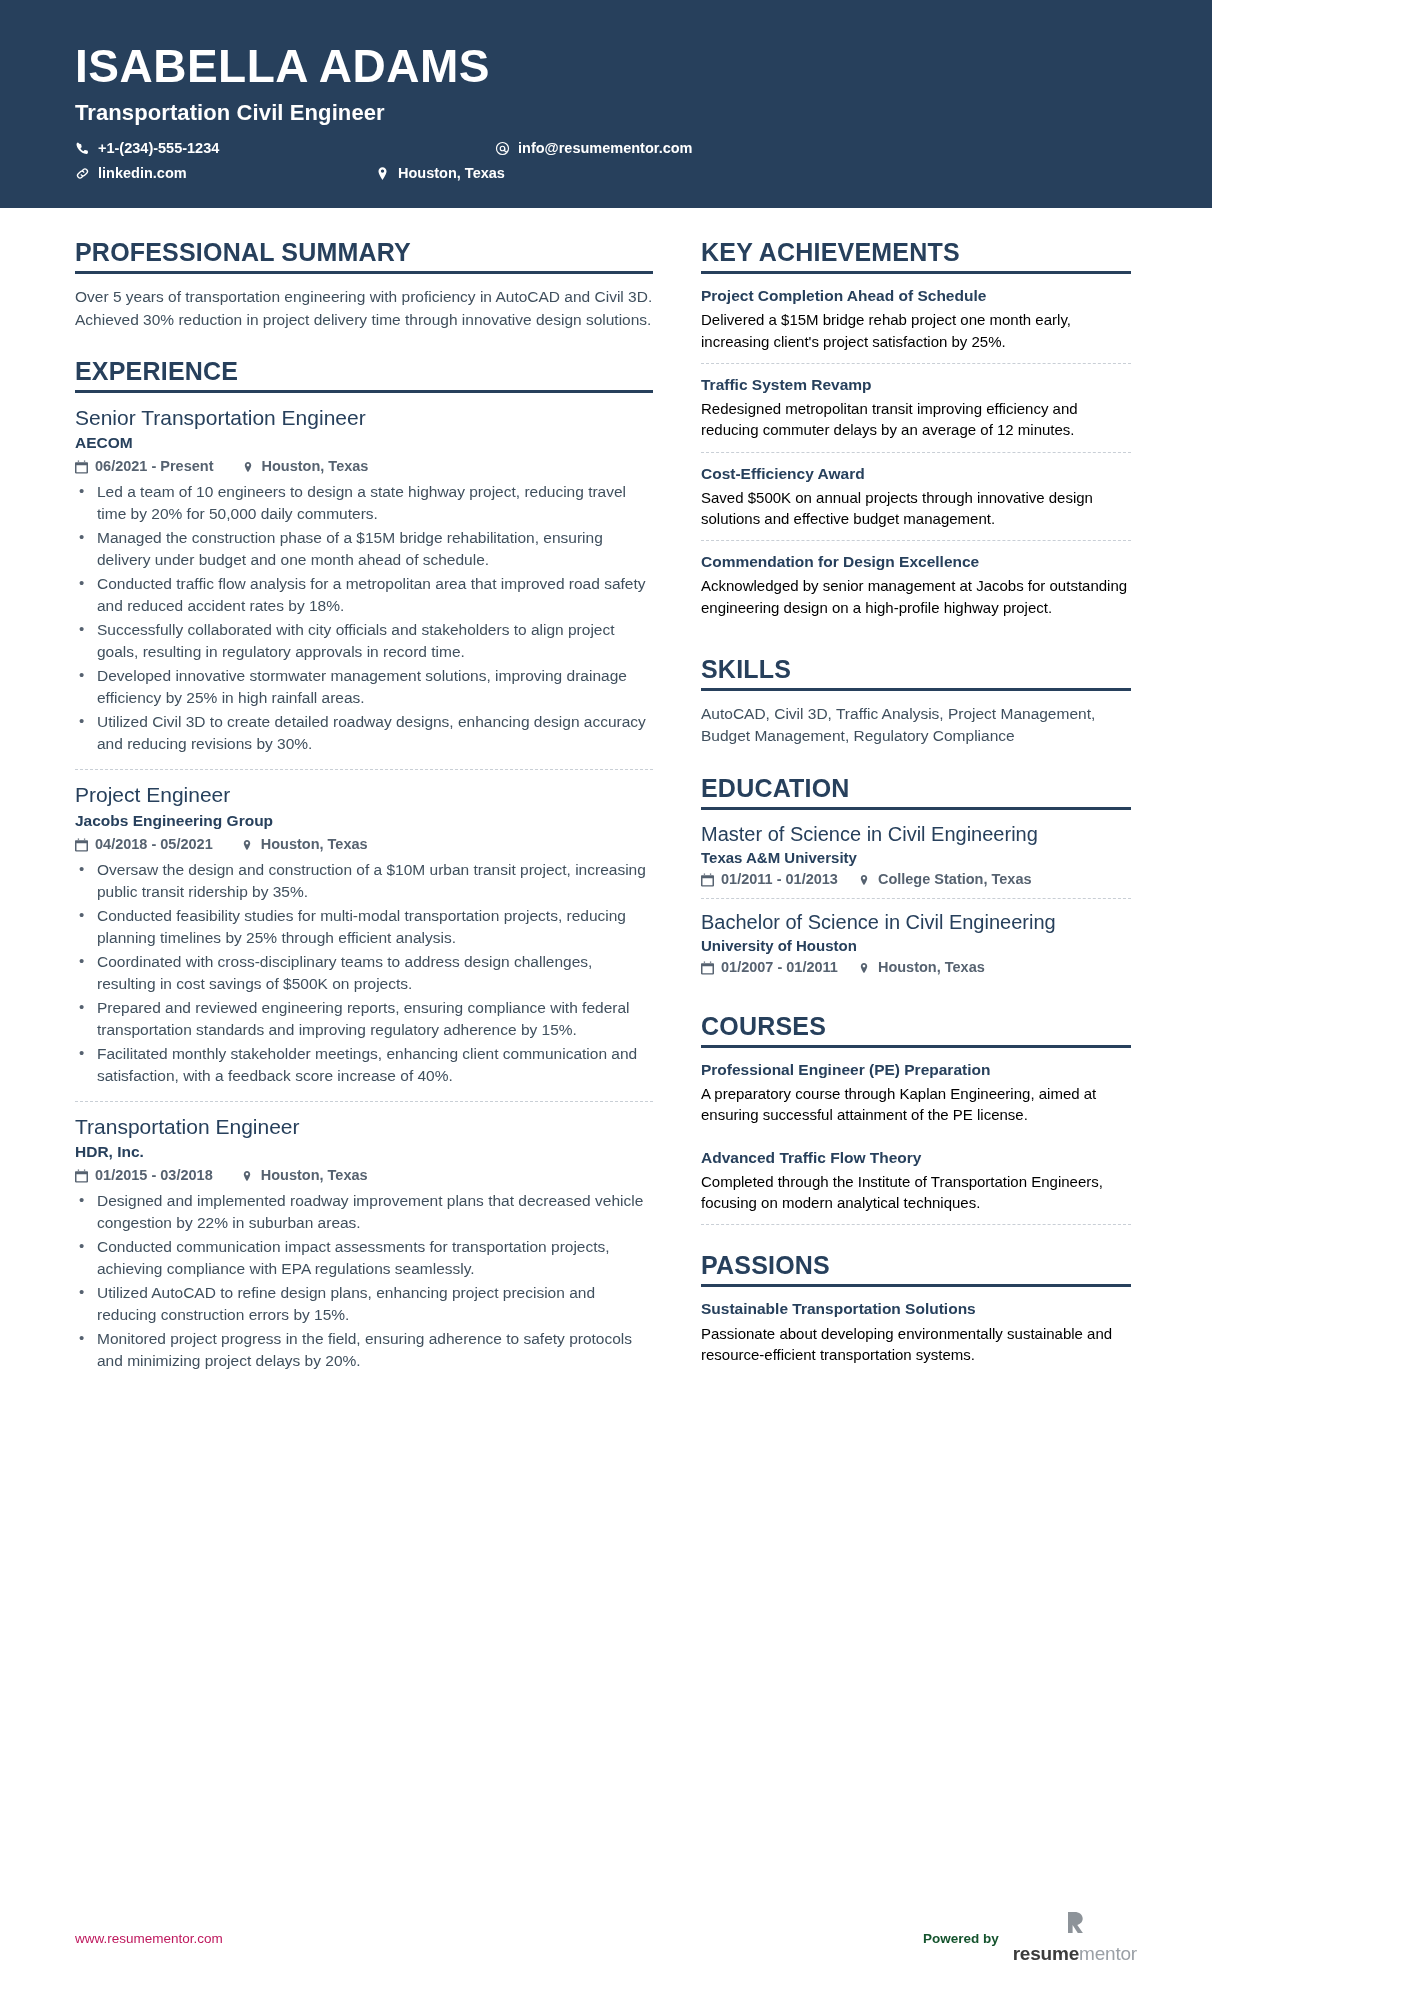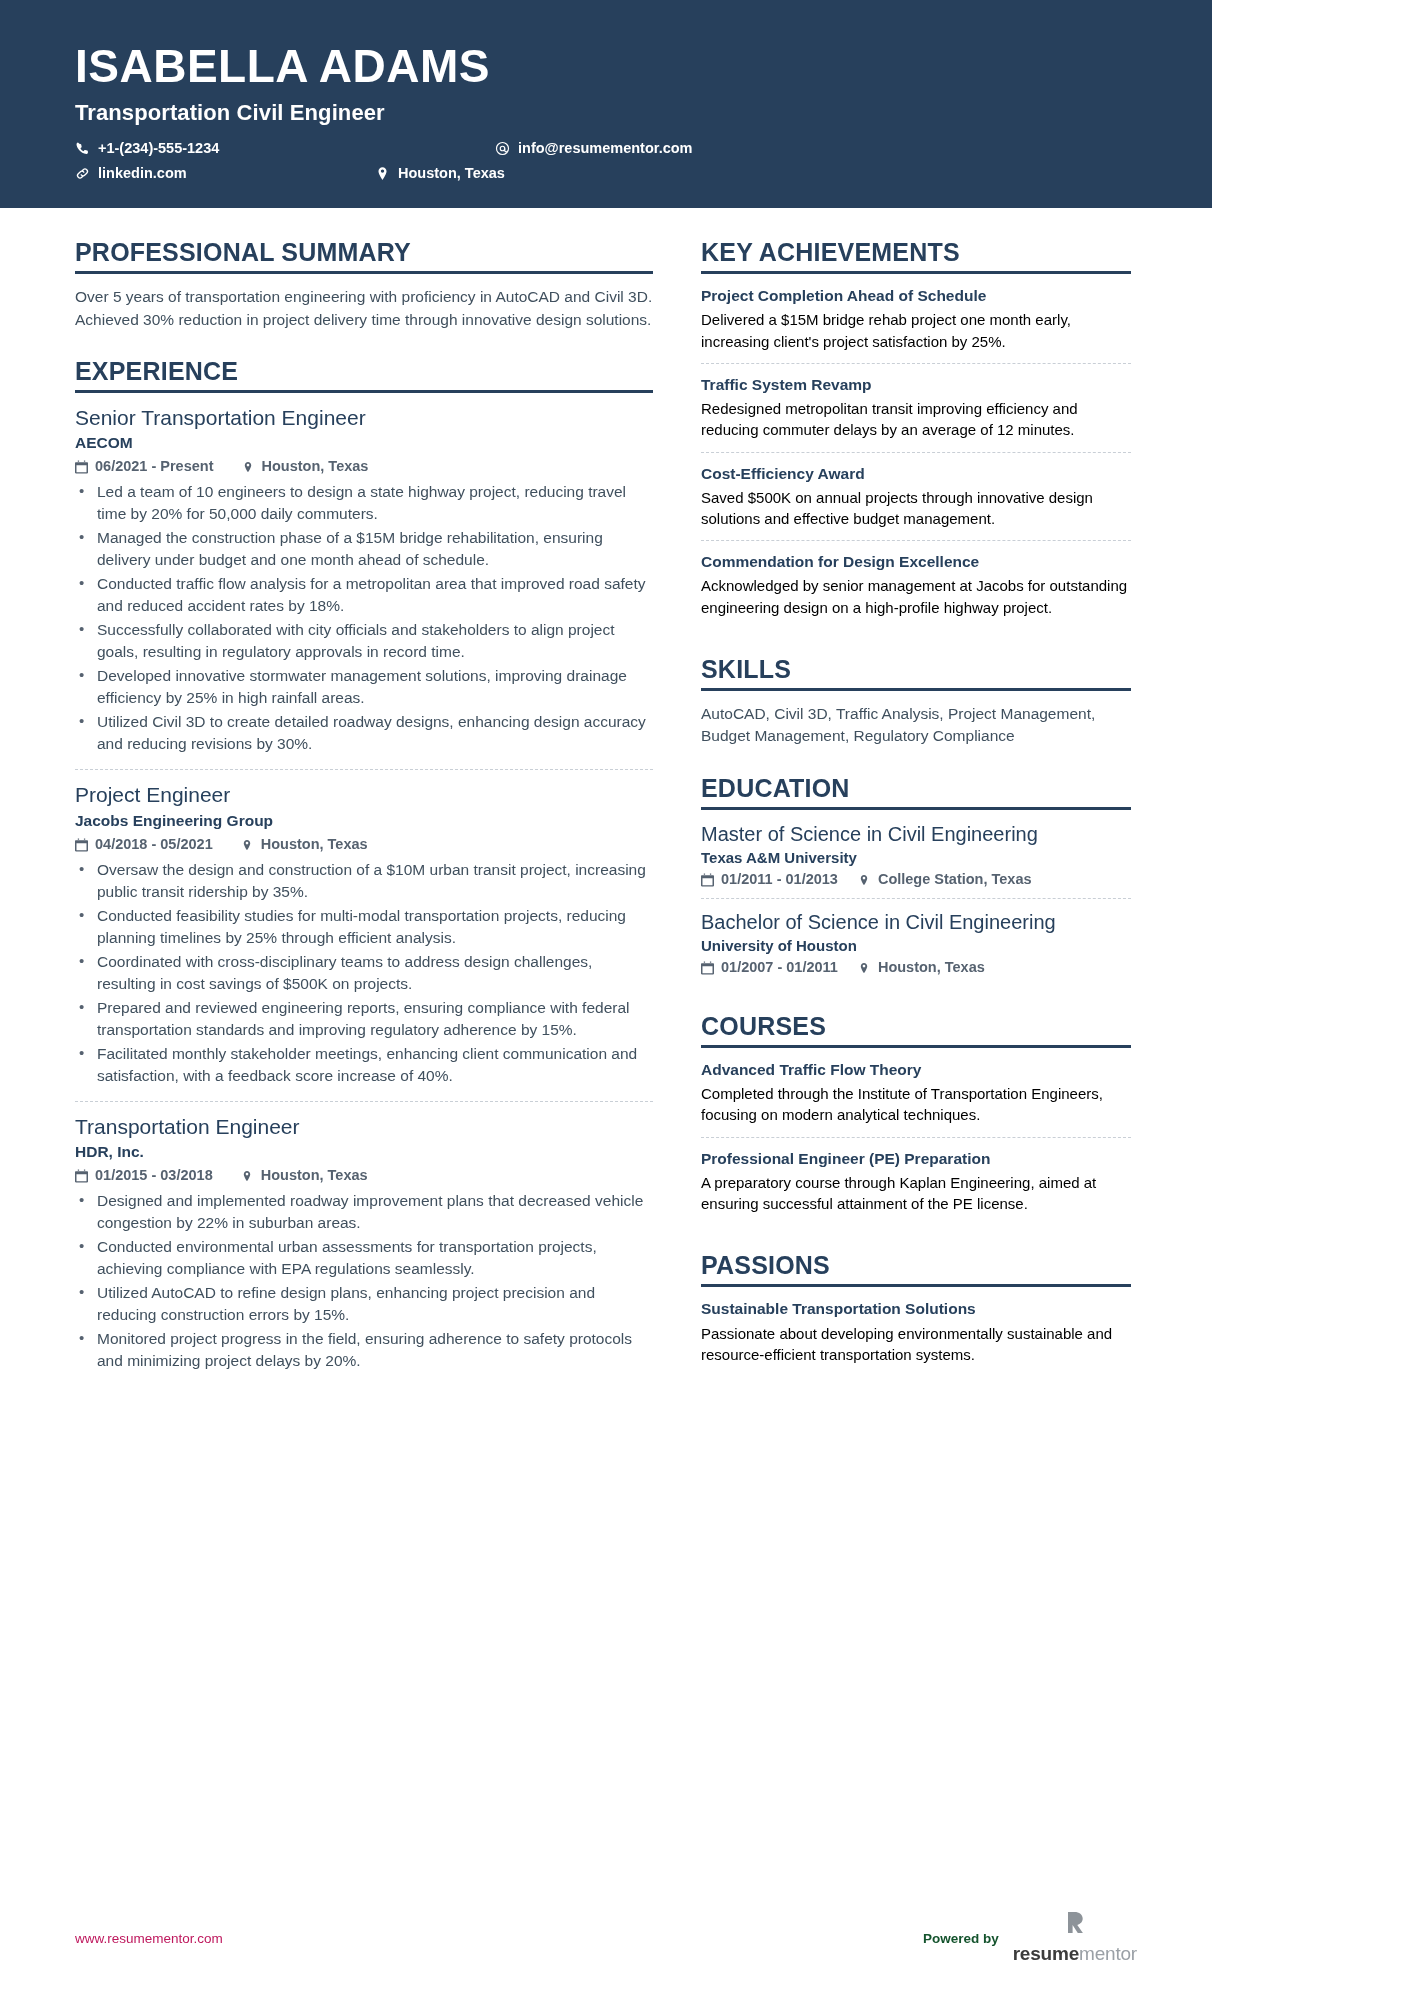--- a/index.html
+++ b/index.html
@@ -370,21 +370,21 @@
               <span class="mi">
                 <svg width="12" height="14" viewBox="0 0 16 16" fill="#566270">
                     <path d="M8 1.2c-2.4 0-4.3 1.9-4.3 4.3 0 3.2 4.3 9.3 4.3 9.3s4.3-6.1 4.3-9.3c0-2.4-1.9-4.3-4.3-4.3zm0 6a1.8 1.8 0 1 1 0-3.6 1.8 1.8 0 0 1 0 3.6z"></path>
                   </svg>
               </span>
               <span>Houston, Texas</span>
             </div>
           </div>
           <ul class="bullets">
             <li>Designed and implemented roadway improvement plans that decreased vehicle congestion by 22% in suburban areas.</li>
-            <li>Conducted environmental urban assessments for transportation projects, achieving compliance with EPA regulations seamlessly.</li>
+            <li>Conducted communication impact assessments for transportation projects, achieving compliance with EPA regulations seamlessly.</li>
             <li>Utilized AutoCAD to refine design plans, enhancing project precision and reducing construction errors by 15%.</li>
             <li>Monitored project progress in the field, ensuring adherence to safety protocols and minimizing project delays by 20%.</li>
           </ul>
         </div>
 
       </div>
     </div>
 
     <div class="col-right">
 
@@ -463,27 +463,27 @@
                   </svg>
               </span>
               <span>Houston, Texas</span>
             </div>
           </div>
         </div>
       </div>
 
       <div class="section">
         <div class="section-title">COURSES</div>
+        <div class="blk">
+          <div class="blk-title">Professional Engineer (PE) Preparation</div>
+          <div class="blk-desc">A preparatory course through Kaplan Engineering, aimed at ensuring successful attainment of the PE license.</div>
+        </div>
         <div class="blk sep">
           <div class="blk-title">Advanced Traffic Flow Theory</div>
           <div class="blk-desc">Completed through the Institute of Transportation Engineers, focusing on modern analytical techniques.</div>
-        </div>
-        <div class="blk">
-          <div class="blk-title">Professional Engineer (PE) Preparation</div>
-          <div class="blk-desc">A preparatory course through Kaplan Engineering, aimed at ensuring successful attainment of the PE license.</div>
         </div>
       </div>
 
       <div class="section">
         <div class="section-title">PASSIONS</div>
         <div class="blk">
           <div class="blk-title">Sustainable Transportation Solutions</div>
           <div class="blk-desc">Passionate about developing environmentally sustainable and resource-efficient transportation systems.</div>
         </div>
       </div>

